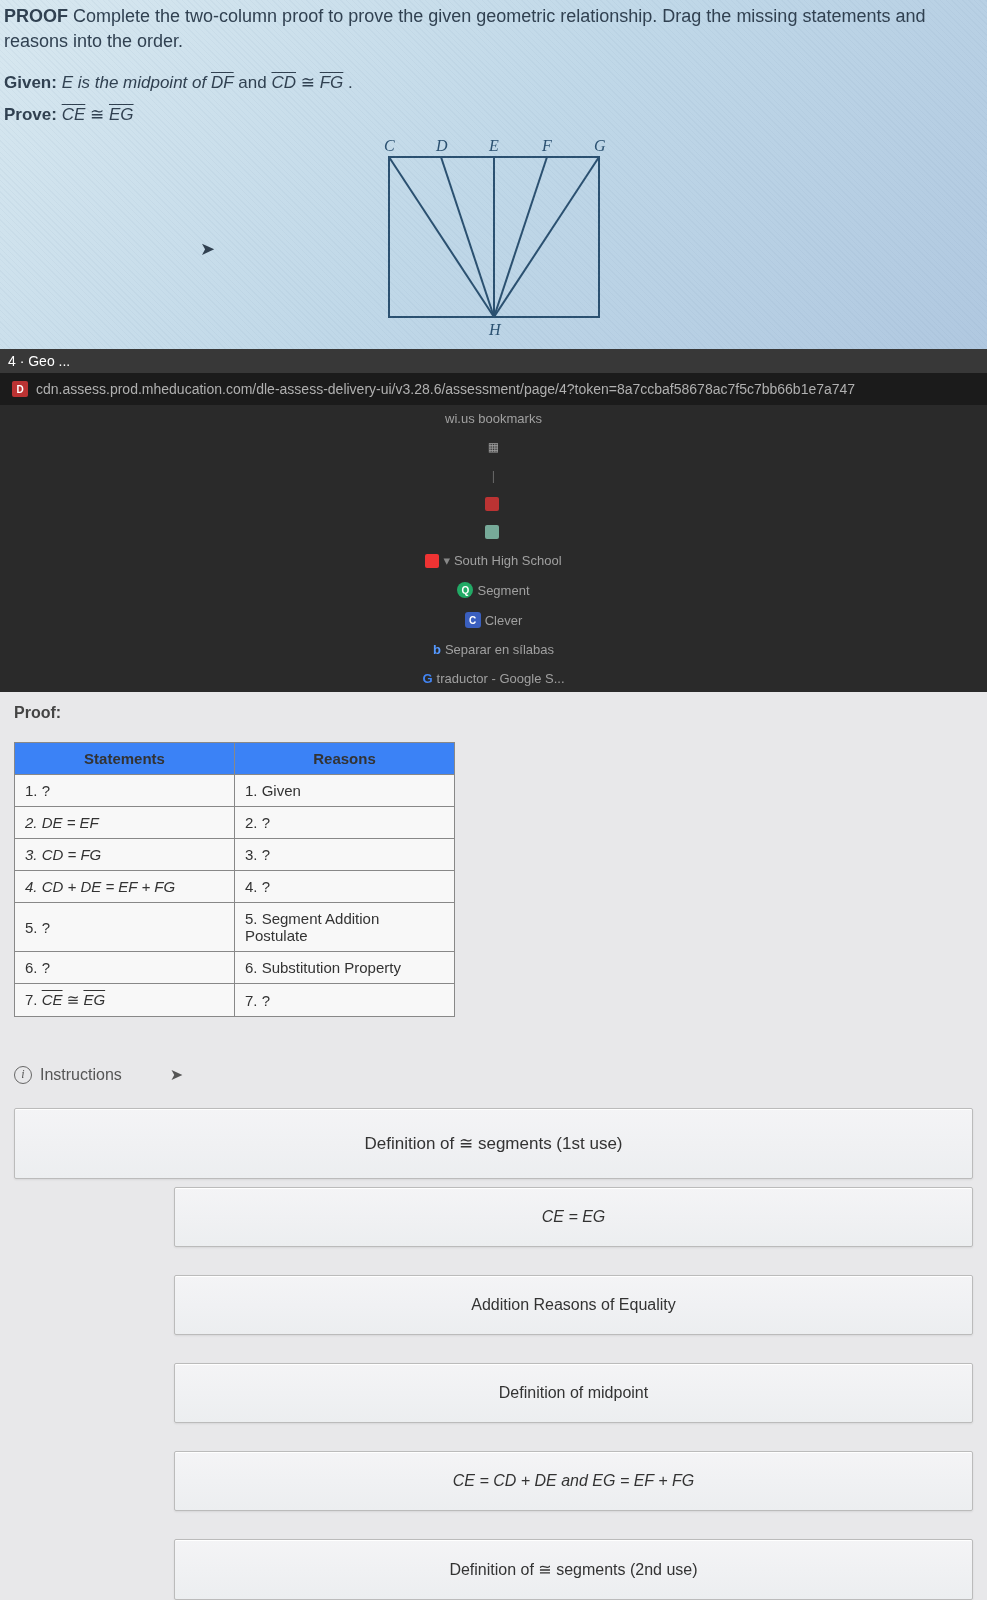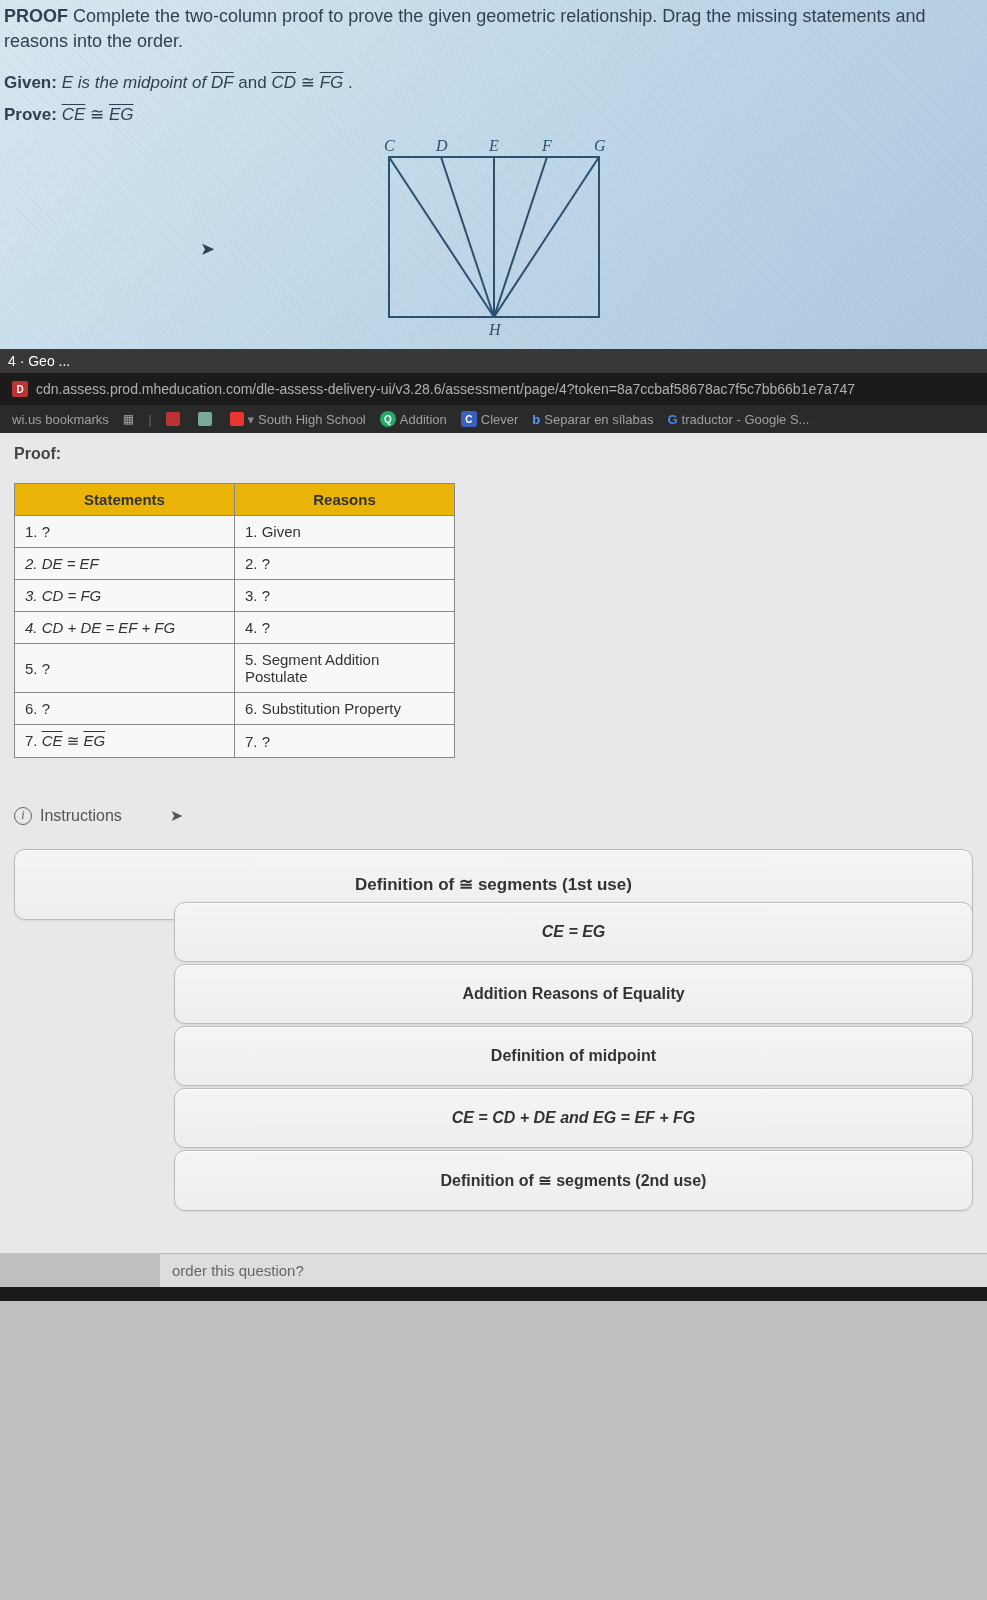--- a/index.html
+++ b/index.html
@@ -34,54 +34,53 @@
     .tab-bar { background: #383838; color: #ffffff; font-size: 14px; padding: 4px 8px; }
     
     .url-bar {
       background: #1b1b1b; color: #b0b0b0; font-size: 14px; padding: 8px 12px;
       display: flex; align-items: center; gap: 8px;
     }
     .url-icon { width: 16px; height: 16px; background: #b33; border-radius: 2px; display: inline-flex; align-items:center; justify-content:center; color: #fff; font-size:10px; font-weight:bold;}
     
     .bookmarks-bar {
       background: #2a2a2a; color: #a0a0a0; font-size: 13px; padding: 6px 12px;
-      display: flex; align-items: center; gap: 14px;
+      display: flex; align-items: center; gap: 14px; flex-direction: column;
     }
     .bm-item { display: flex; align-items: center; gap: 4px; white-space: nowrap; }
     .bm-icon { width: 14px; height: 14px; border-radius: 2px; display: inline-block; }
     .bm-grid { font-size: 12px; }
     
     .content-area { background: #e8e8ea; padding: 12px 14px 40px 14px; }
     
     .proof-label { font-weight: bold; font-size: 16px; color: #444; margin-bottom: 20px; }
     
     .proof-table { border-collapse: collapse; background: #f8f8f8; }
     .proof-table th, .proof-table td {
       border: 1px solid #888; padding: 7px 10px; font-size: 15px; color: #333;
     }
-    .proof-table th { font-weight: bold; text-align: center; background: #eab308; width: 220px; }
+    .proof-table th { font-weight: bold; text-align: center; background: #3b82f6; width: 220px; }
     .proof-table td { width: 220px; }
     .proof-table .ital { font-style: italic; }
     
     .instructions-row { margin-top: 48px; display: flex; align-items: center; gap: 8px; color: #555; font-size: 16px;}
     .info-icon { width: 18px; height: 18px; border: 1.5px solid #666; border-radius: 50%; display:inline-flex; align-items:center; justify-content:center; font-size:12px; font-style: italic; font-family: serif;}
     .cursor2 { font-size: 16px; margin-left: 40px; }
     
     .drag-stack { margin-top: 24px; }
     .drag-card {
       background: linear-gradient(#f4f4f6, #eceef0);
       border: 1px solid #bbb;
-      border-radius: 11px;
+      border-radius: 2px;
       padding: 24px 12px;
       text-align: center;
       font-size: 17px;
       color: #333;
-      margin-bottom: 2px;
+      margin-bottom: 28px;
       box-shadow: inset 0 1px 0 #fff, 0 1px 2px rgba(0,0,0,0.08);
-      font-weight: bold;
     }
     .drag-stack-2 { margin-left: 160px; margin-top: -20px; }
     .drag-stack-2 .drag-card { font-size: 16px; padding: 20px 2px; position: relative; }
     
     .footer-q { margin-left: 160px; background:#ddd; padding: 8px 12px; color:#666; font-size:15px; border-top:1px solid #bbb;}
     
     .bottom-bar { background:#1a1a1a; height: 14px; }
   </style>
 </head>
 <body>
@@ -155,21 +154,21 @@
       <span class="bm-icon" style="background:#7a9"></span>
       <span></span>
     </span>
   <span class="bm-item">
       <span class="bm-icon" style="background:#e33"></span>
       <span style="color:#888;">▾ </span>
       <span>South High School</span>
     </span>
   <span class="bm-item">
       <span style="background:#2a6;color:#fff;border-radius:50%;width:16px;height:16px;display:inline-flex;align-items:center;justify-content:center;font-size:10px;font-weight:bold;">Q</span>
-      <span>Addition</span>
+      <span>Segment</span>
     </span>
   <span class="bm-item">
       <span style="background:#3a5fbf;color:#fff;border-radius:3px;width:16px;height:16px;display:inline-flex;align-items:center;justify-content:center;font-size:10px;font-weight:bold;">C</span>
       <span>Clever</span>
     </span>
   <span class="bm-item">
       <span style="color:#59f;font-weight:bold;">b</span>
       <span>Separar en sílabas</span>
     </span>
   <span class="bm-item">

